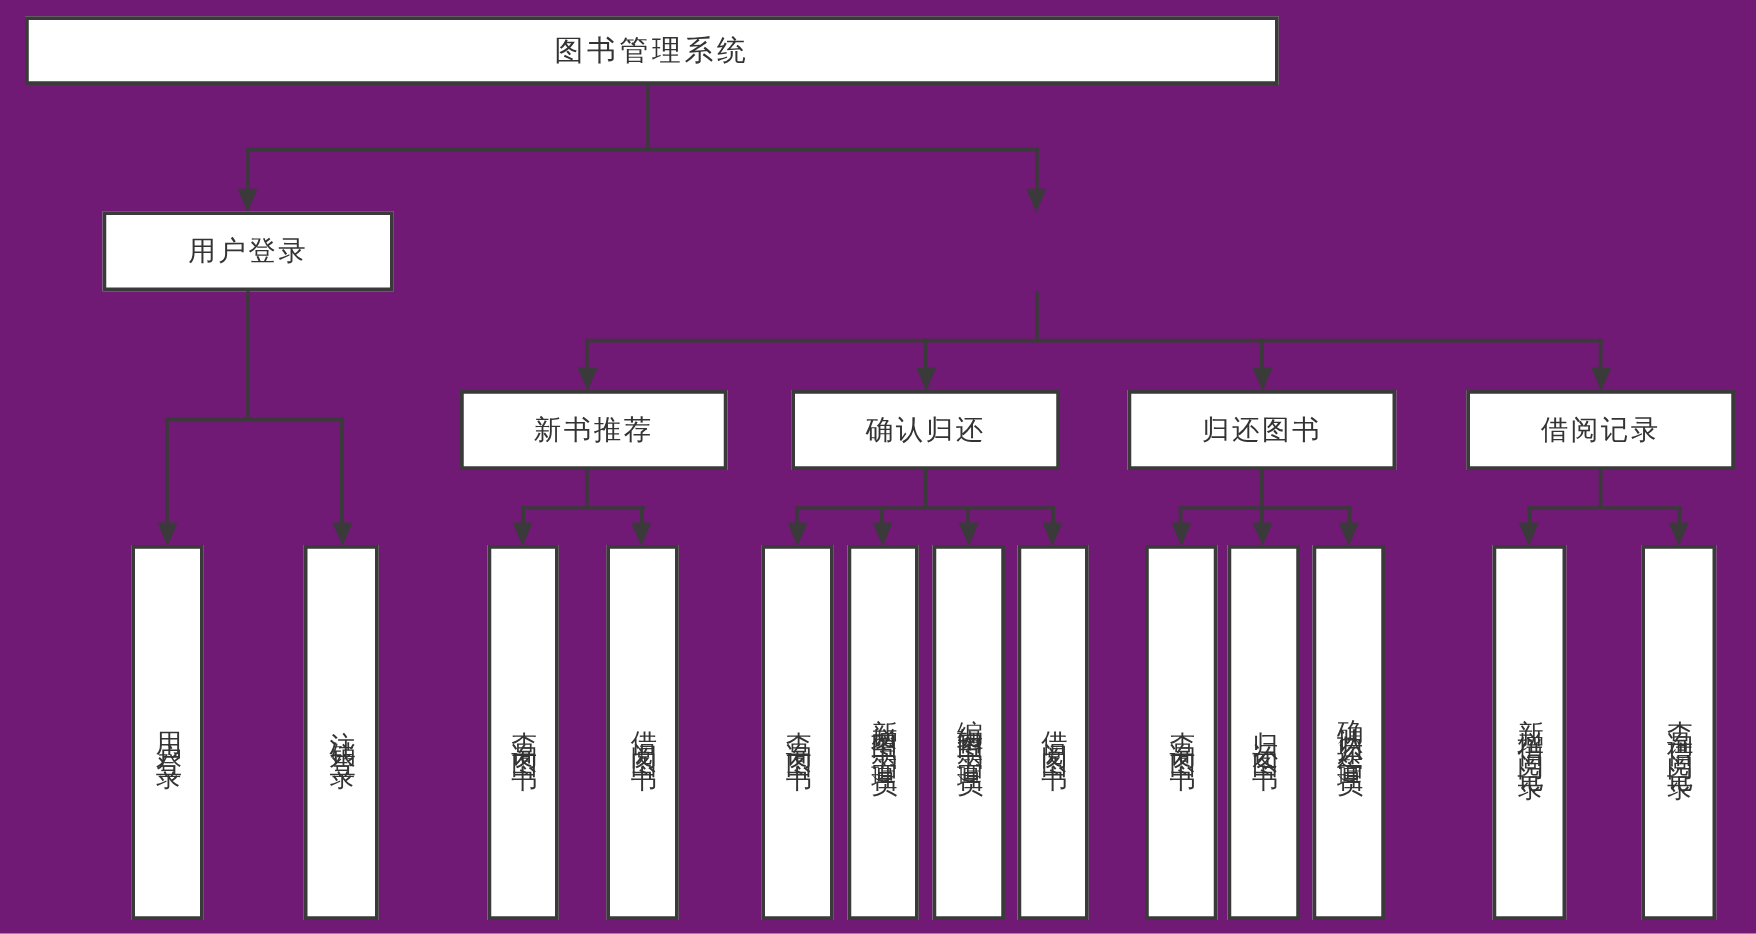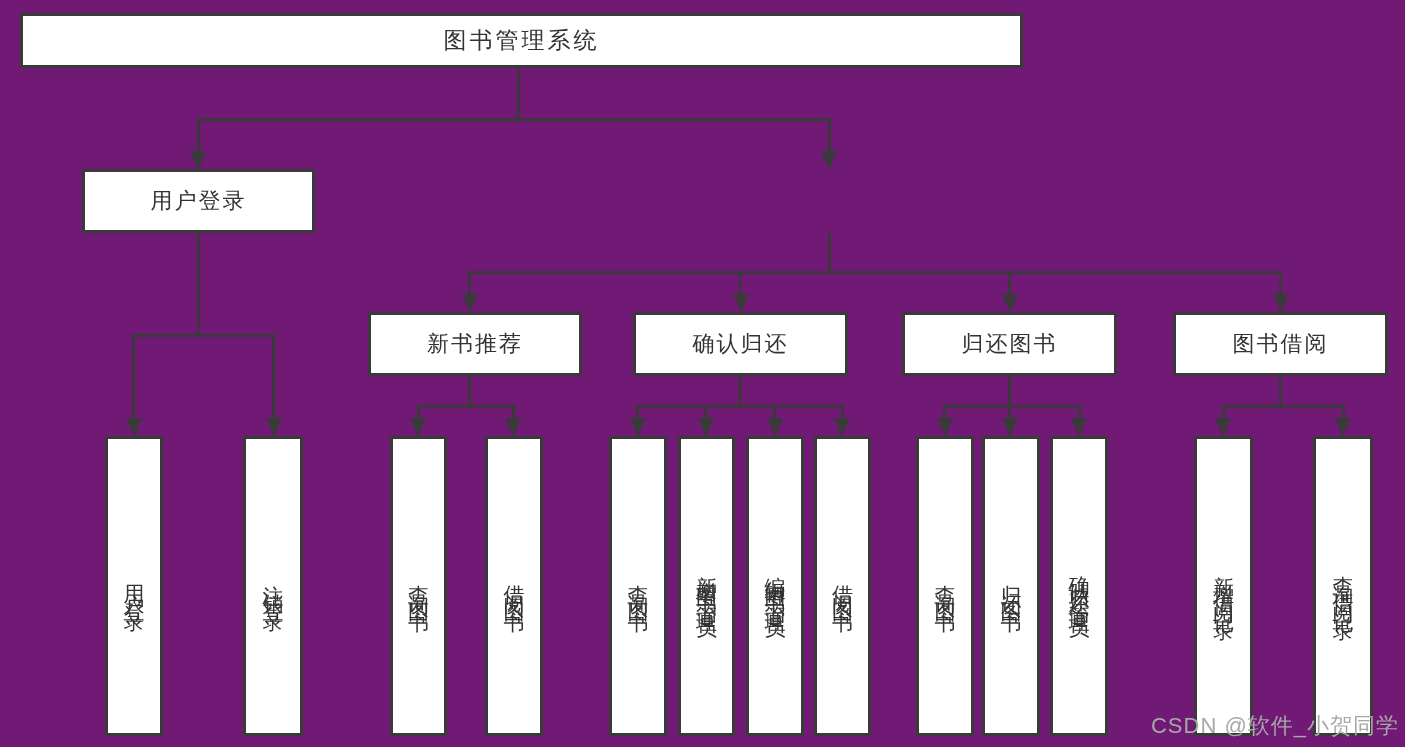--- a/index.html
+++ b/index.html
@@ -85,21 +85,21 @@
   <div class="box" style="left:368px;top:312px;width:214px;height:64px;">
     <span class="h-label">新书推荐</span>
   </div>
   <div class="box" style="left:633px;top:312px;width:215px;height:64px;">
     <span class="h-label">确认归还</span>
   </div>
   <div class="box" style="left:902px;top:312px;width:215px;height:64px;">
     <span class="h-label">归还图书</span>
   </div>
   <div class="box" style="left:1173px;top:312px;width:215px;height:64px;">
-    <span class="h-label">图书借阅</span>
+    <span class="h-label">借阅记录</span>
   </div>
 
   <div class="vline" style="left:468px;top:376px;width:3px;height:32px;"></div>
   <div class="hline" style="left:417px;top:405px;width:99px;height:3px;"></div>
   <div class="vline" style="left:417px;top:405px;width:3px;height:15px;"></div>
   <div class="vline" style="left:512px;top:405px;width:3px;height:15px;"></div>
   <div class="arrowhead" style="left:410px;top:418px;"></div>
   <div class="arrowhead" style="left:505px;top:418px;"></div>
 
   <div class="vline" style="left:739px;top:376px;width:3px;height:32px;"></div>
@@ -166,15 +166,14 @@
     <span class="v-label" style="letter-spacing:6px;">确认归还（管理员）</span>
   </div>
 
   <div class="box" style="left:1194px;top:436px;width:59px;height:300px;">
     <span class="v-label">新增借阅记录</span>
   </div>
   <div class="box" style="left:1313px;top:436px;width:60px;height:300px;">
     <span class="v-label">查询借阅记录</span>
   </div>
 
-  <div class="watermark">CSDN @软件_小贺同学</div>
 
 </div>
 
 </body></html>

